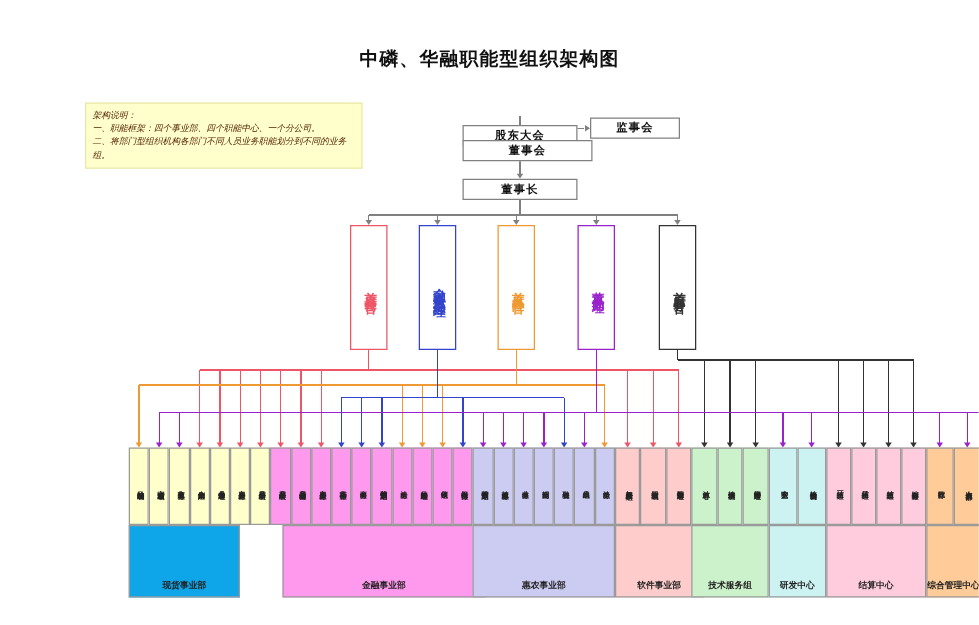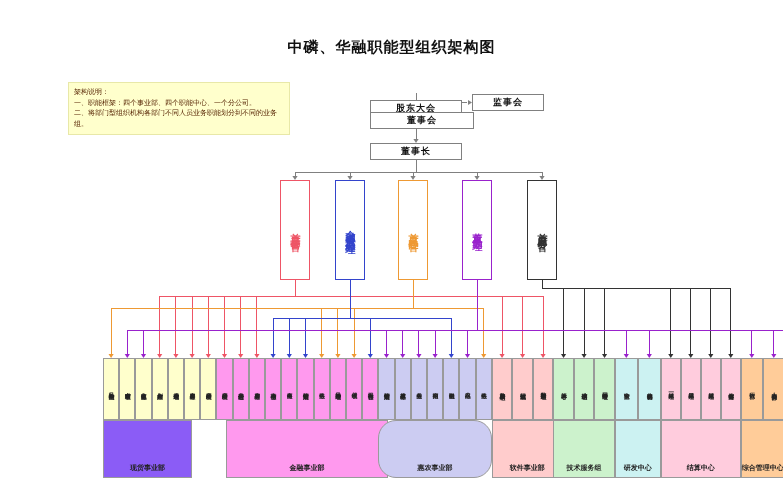--- a/index.html
+++ b/index.html
@@ -34,21 +34,21 @@
     left: 68px; top: 82px;
     width: 222px;
     background: #ffffcc;
     border: 1px solid #e8e8a8;
     padding: 4px 5px 5px 5px;
     box-sizing: border-box;
     font-size: 7px;
     line-height: 1.5;
     color: #552200;
   }
-  .legend-box .ln { white-space: nowrap; }
+  .legend-box .ln { white-space: nowrap; font-style: italic; }
   .legend-box .ln.wrap { white-space: normal; }
 
   
   .topbox {
     position: absolute;
     border: 1px solid #808080;
     background: #ffffff;
     color: #111;
     font-size: 9px;
     font-weight: bold;
@@ -268,27 +268,27 @@
         <span class="vtext" style="color: rgb(238, 153, 51);">首席风险官</span>
       </div>
       <div class="execbox" style="left: 462px; top: 180px; width: 30px; height: 100px; border-color: rgb(153, 34, 204);">
         <span class="vtext" style="color: rgb(153, 34, 204);">董事长助理</span>
       </div>
       <div class="execbox" style="left: 527px; top: 180px; width: 30px; height: 100px; border-color: rgb(51, 51, 51);">
         <span class="vtext" style="color: rgb(51, 51, 51);">首席财务官</span>
       </div>
     </div>
   <div id="dept-layer">
-      <div class="deptband" style="left: 103px; top: 420px; width: 89px; height: 58px; background: #8b5cf6;">
+      <div class="deptband" style="left: 103px; top: 420px; width: 89px; height: 58px; background: #0ea5e9;">
         <div class="dlabel">现货事业部</div>
       </div>
       <div class="deptband" style="left: 226px; top: 420px; width: 162px; height: 58px; background: rgb(255, 153, 238);">
         <div class="dlabel">金融事业部</div>
       </div>
-      <div class="deptband" style="left: 378.4px; top: 420px; width: 113.4px; height: 58px; background: rgb(204, 204, 242); border-radius: 18px;">
+      <div class="deptband" style="left: 378.4px; top: 420px; width: 113.4px; height: 58px; background: rgb(204, 204, 242);">
         <div class="dlabel">惠农事业部</div>
       </div>
       <div class="deptband" style="left: 491.8px; top: 420px; width: 71px; height: 58px; background: rgb(255, 204, 204);">
         <div class="dlabel">软件事业部</div>
       </div>
       <div class="deptband" style="left: 553.3px; top: 420px; width: 61.5px; height: 58px; background: rgb(204, 242, 204);">
         <div class="dlabel">技术服务组</div>
       </div>
       <div class="deptband" style="left: 614.8px; top: 420px; width: 46px; height: 58px; background: rgb(204, 242, 242);">
         <div class="dlabel">研发中心</div>

